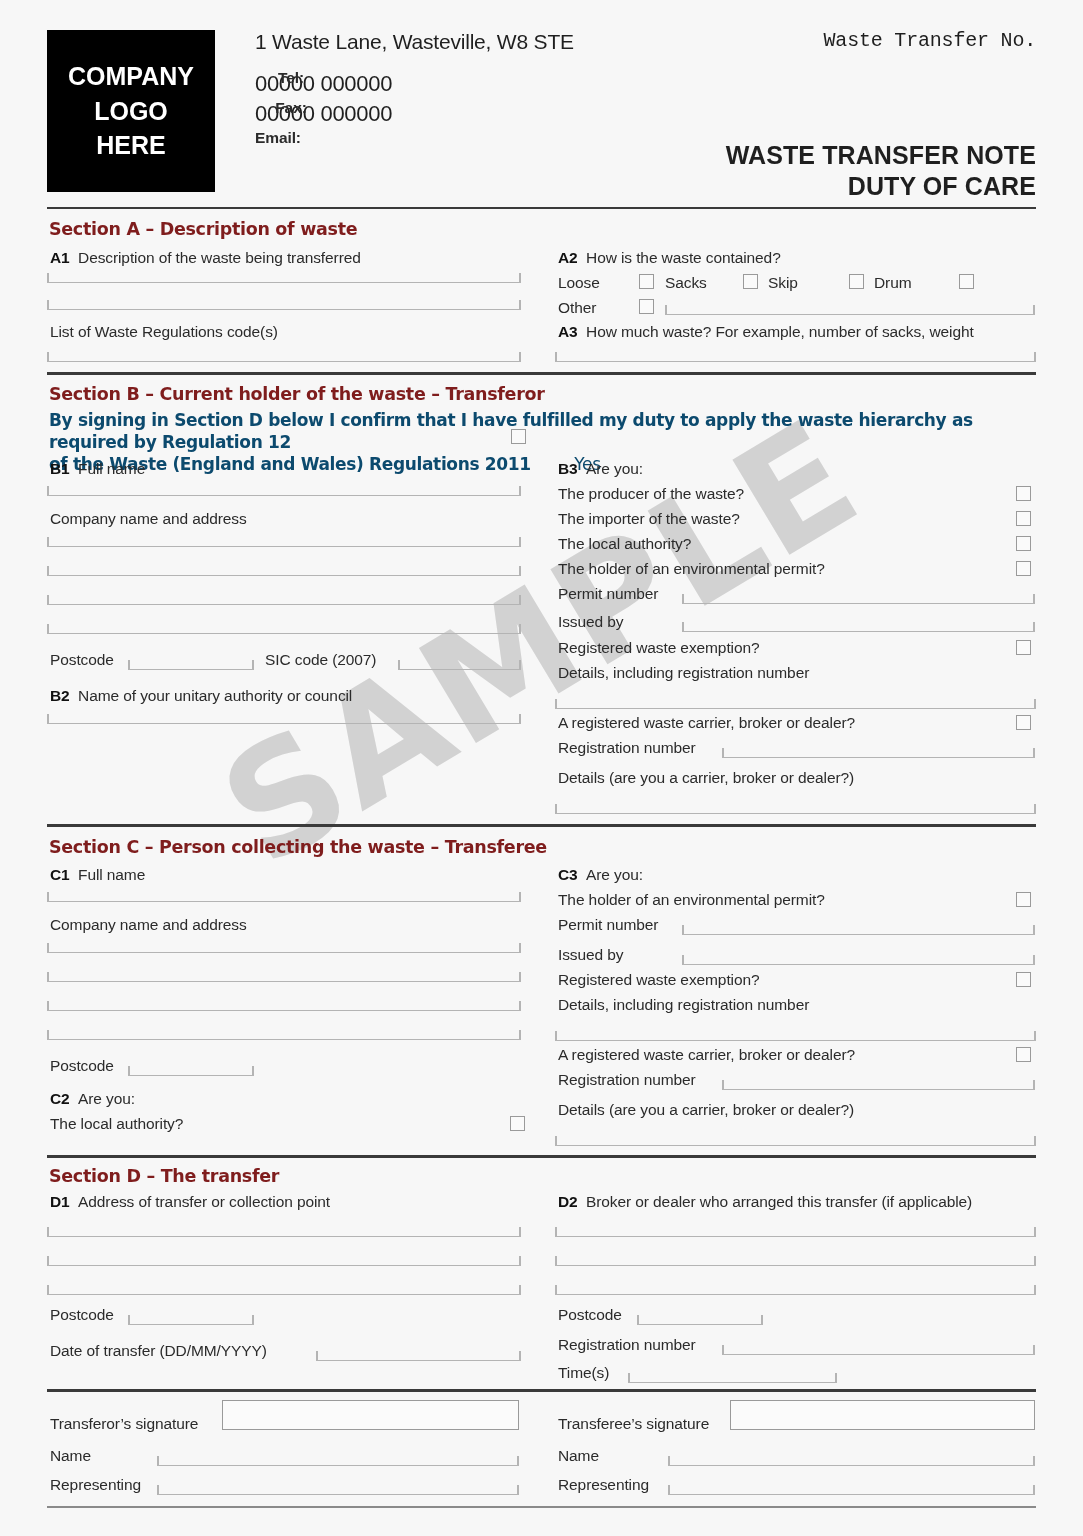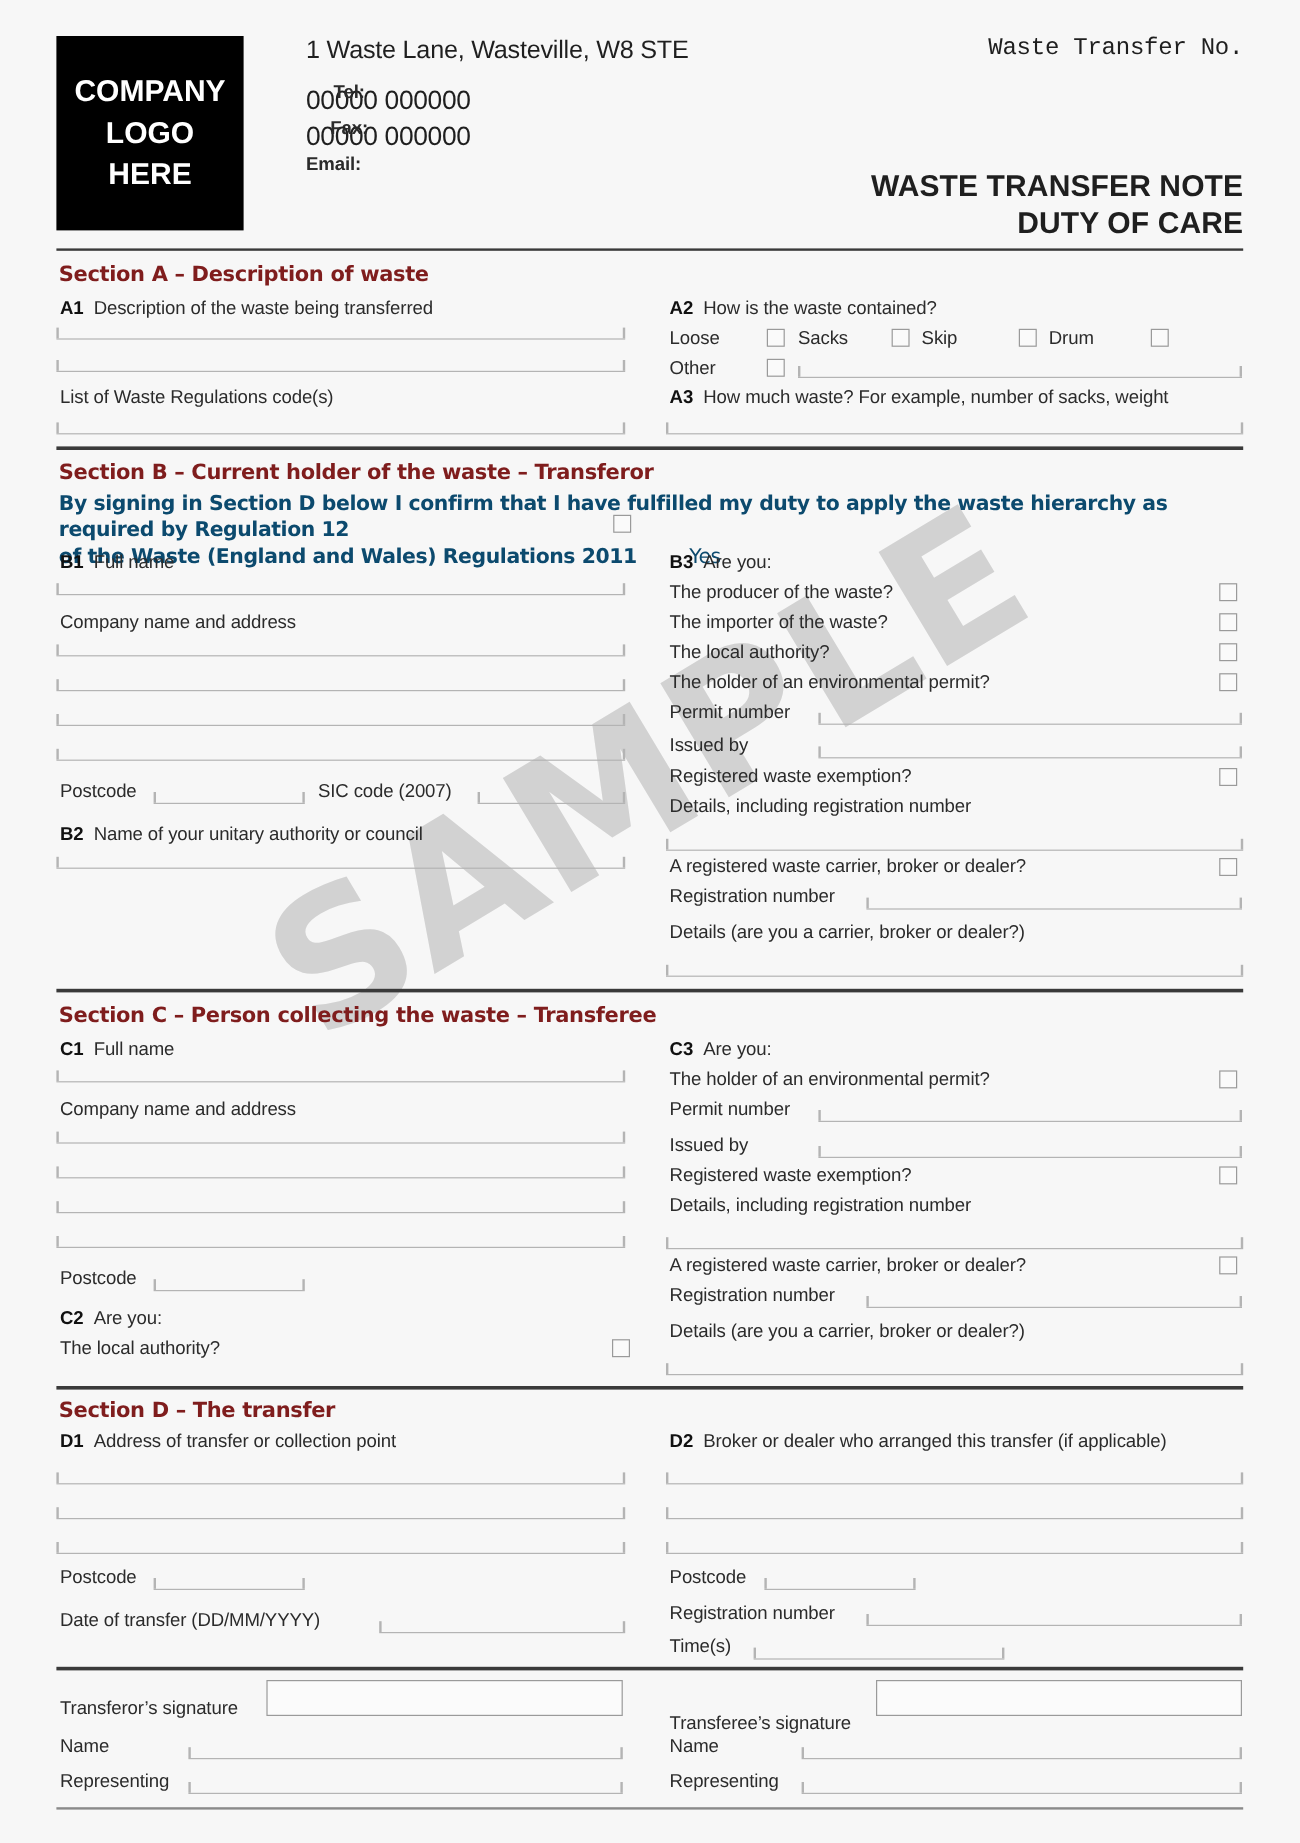--- a/index.html
+++ b/index.html
@@ -32,21 +32,21 @@
     white-space:nowrap;
   }
 
   .content{position:relative;z-index:2;}
 
   
   .header{
     position:absolute; left:47px; top:28px; width:989px; height:166px;
   }
   .logo-box{
-    position:absolute; left:0; top:2px; width:156px; height:162px;
+    position:absolute; left:0; top:2px; width:168px; height:162px;
     background:#000; color:#fff;
     font-family:"Liberation Sans", sans-serif;
     font-weight:bold; font-size:25px; line-height:1.38;
     display:flex; flex-direction:column; align-items:center; justify-content:center;
     text-align:center;
   }
   .company-block{position:absolute; left:208px; top:0;}
   .company-name{font-size:22px;font-weight:bold;line-height:1.25;letter-spacing:-0.2px;}
   .company-addr{font-size:21px;font-weight:normal;line-height:1.32;letter-spacing:-0.2px;}
   .contact{margin-top:13px;font-size:22px;line-height:1.38;letter-spacing:-0.3px;}
@@ -350,21 +350,21 @@
 
   <div class="lbl" style="left:50px; top:1415px;">Transferor’s signature</div>
   <div class="sigbox" style="left:222px; top:1400px; width:297px; height:30px;"></div>
 
   <div class="lbl" style="left:50px; top:1447px;">Name</div>
   <div class="line" style="left:157px; top:1457px; width:362px;"></div>
 
   <div class="lbl" style="left:50px; top:1476px;">Representing</div>
   <div class="line" style="left:157px; top:1486px; width:362px;"></div>
 
-  <div class="lbl" style="left:558px; top:1415px;margin-top:13px;">Transferee’s signature</div>
+  <div class="lbl" style="left:558px; top:1415px;">Transferee’s signature</div>
   <div class="sigbox" style="left:730px; top:1400px; width:305px; height:30px;"></div>
 
   <div class="lbl" style="left:558px; top:1447px;">Name</div>
   <div class="line" style="left:668px; top:1457px; width:367px;"></div>
 
   <div class="lbl" style="left:558px; top:1476px;">Representing</div>
   <div class="line" style="left:668px; top:1486px; width:367px;"></div>
 
   <div class="rule thin" style="top:1506px; height:1.5px; background:#8a8a8a;"></div>
 

